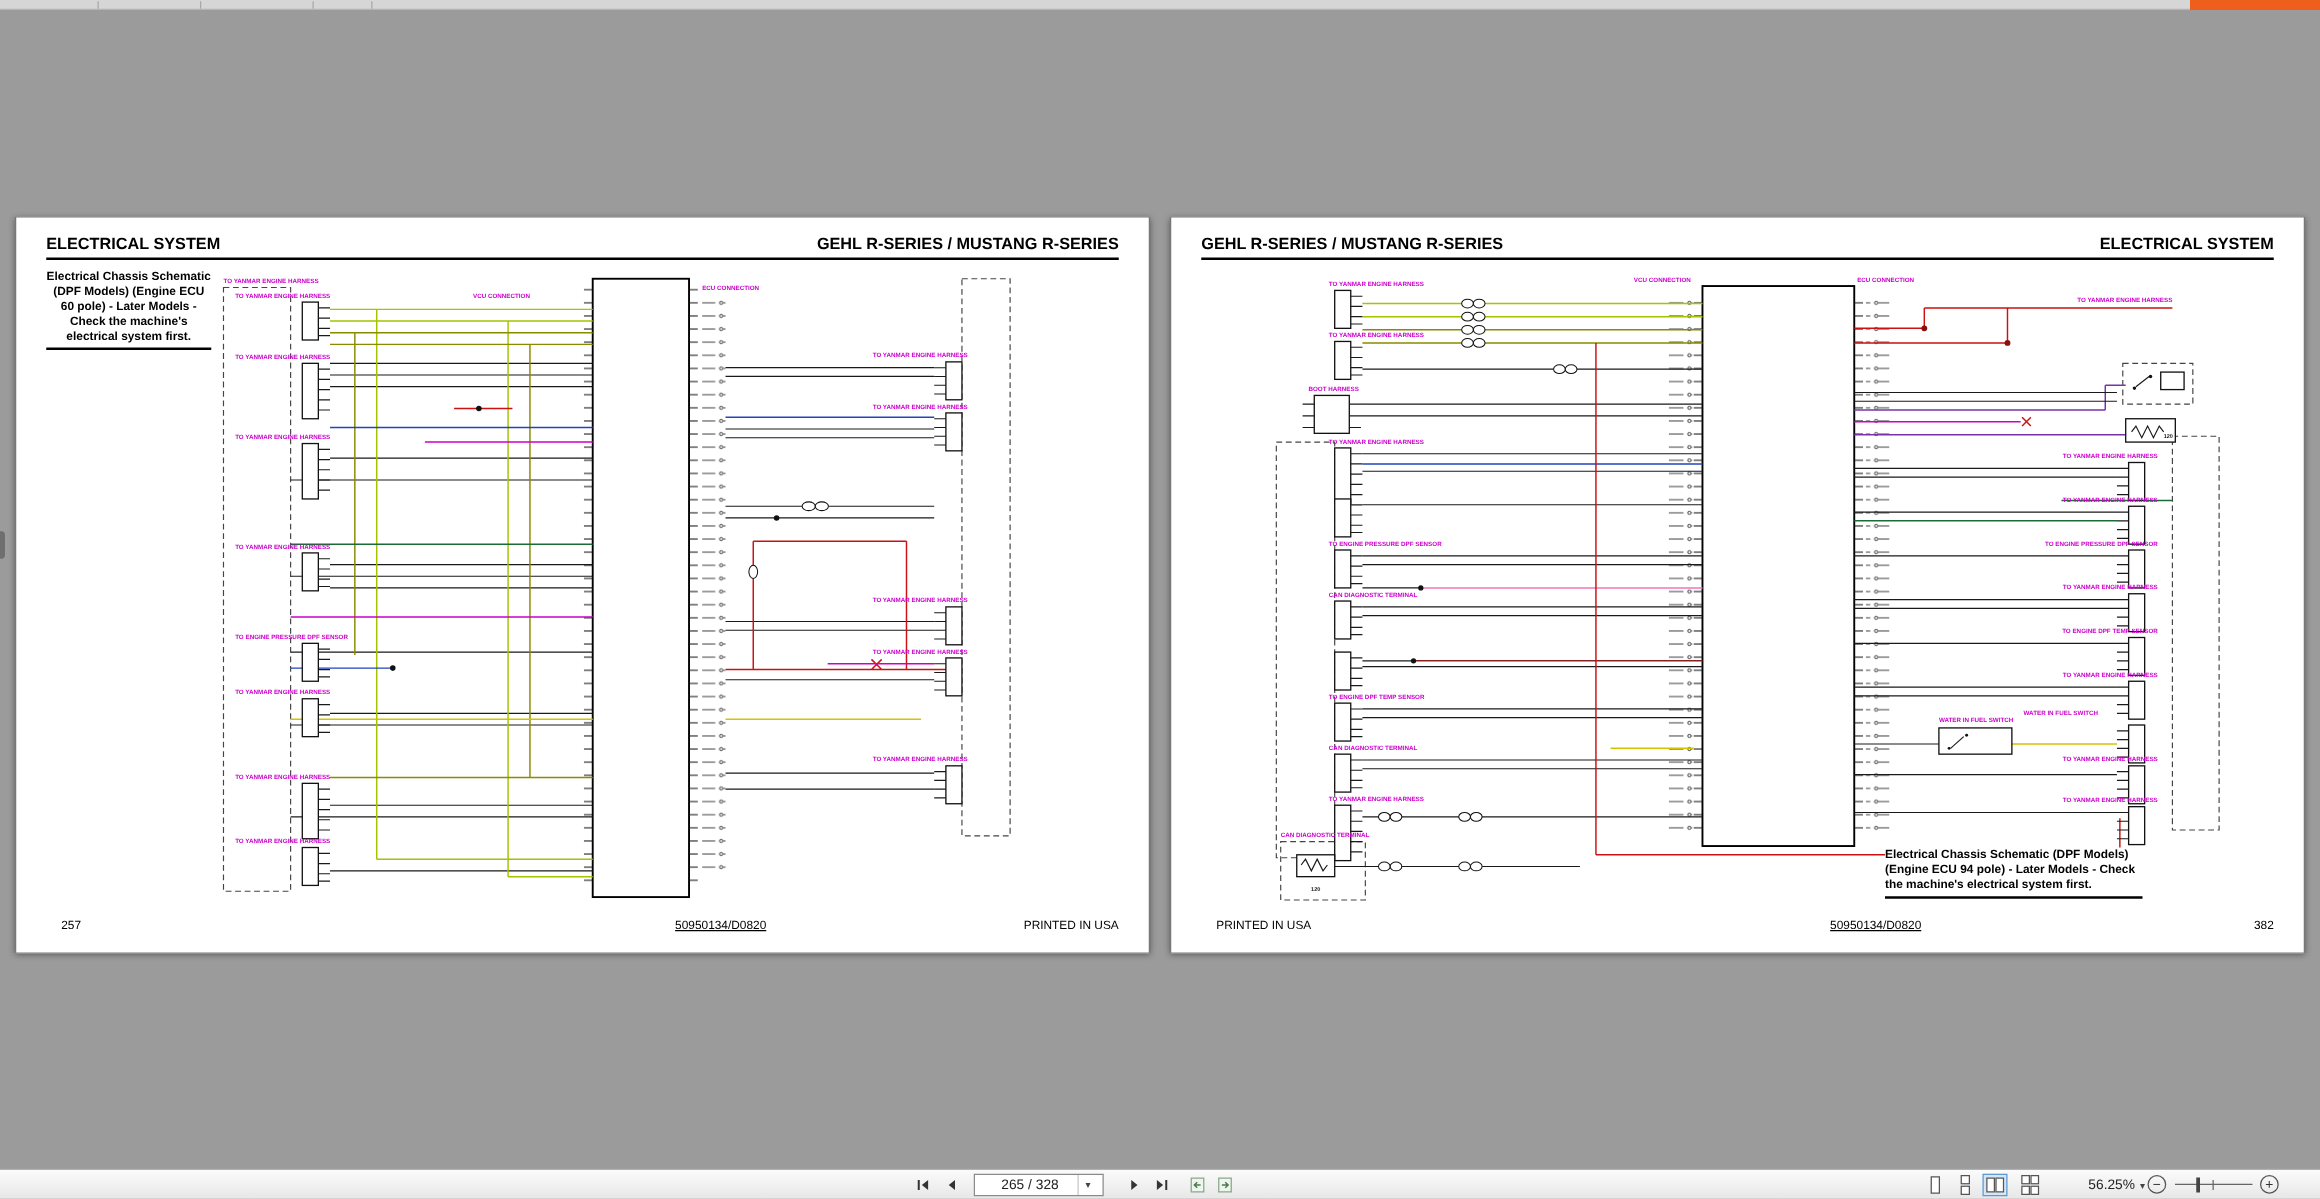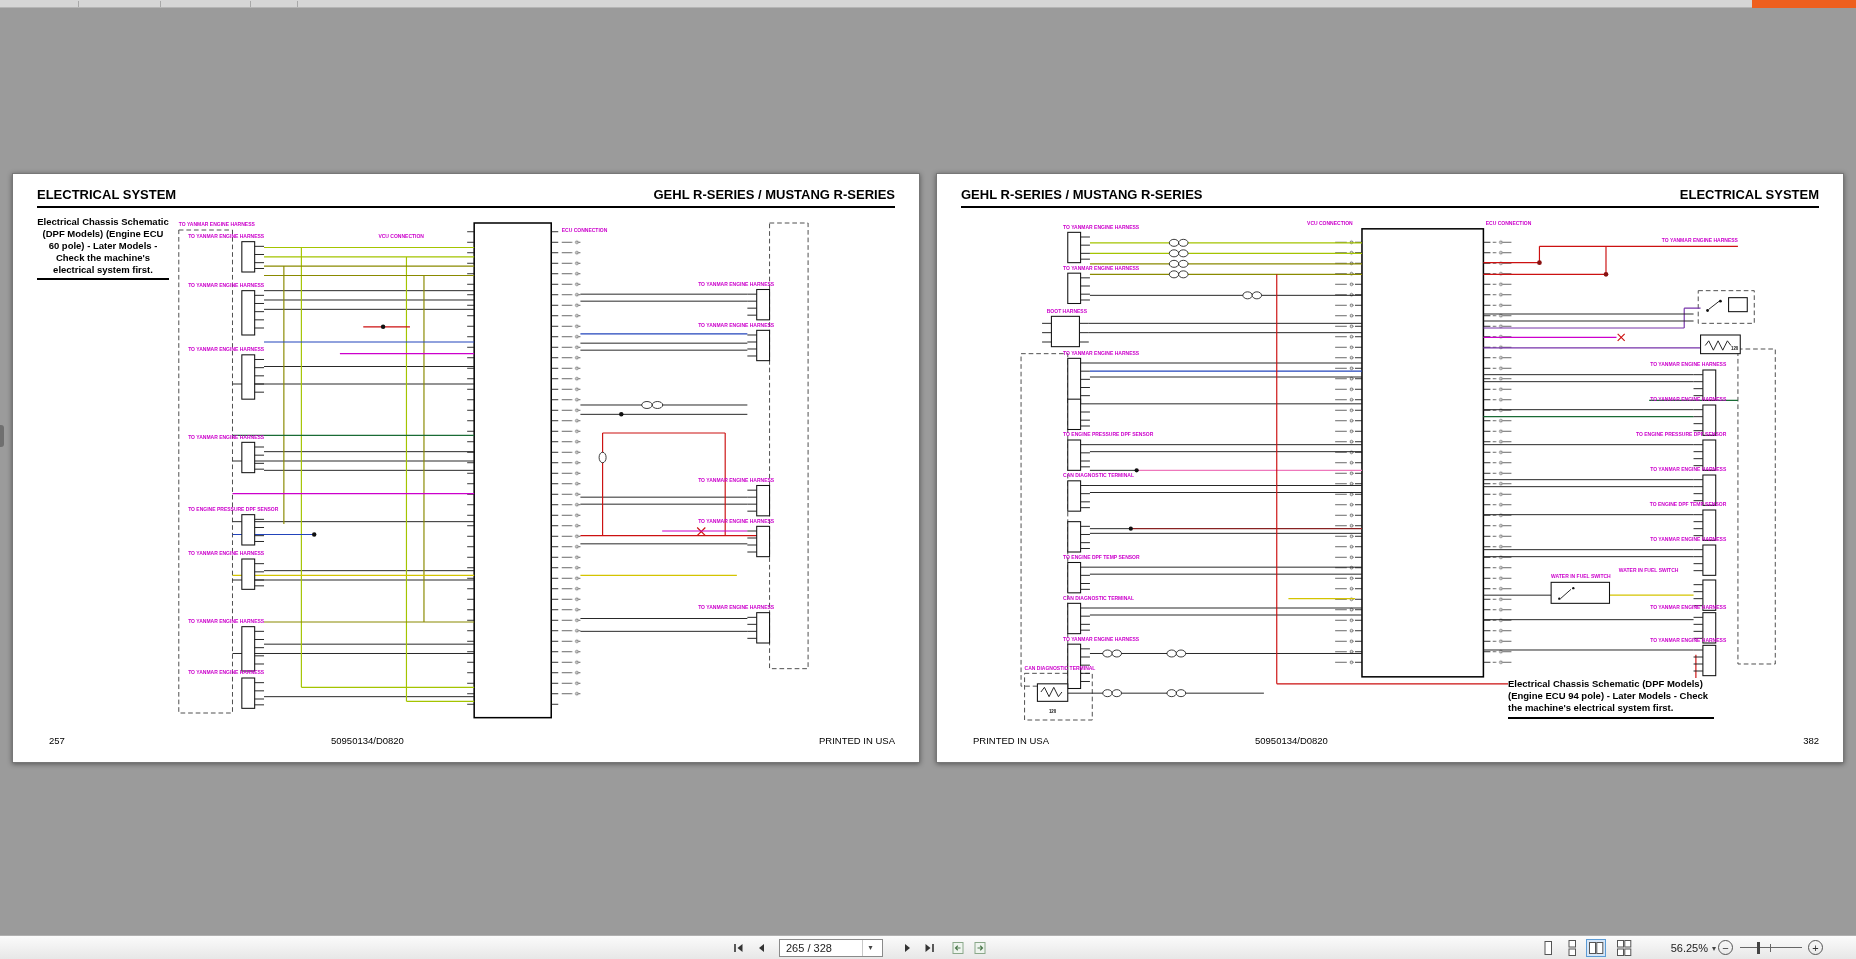--- a/index.html
+++ b/index.html
@@ -17,21 +17,21 @@
   .page-left { left:12px; }
   .page-right { left:936px; }
 
   .phead { position:absolute; top:13px; left:24px; right:24px; display:flex; justify-content:space-between; font-size:13px; font-weight:bold; color:#000; }
   .hrule { position:absolute; top:32px; left:24px; right:24px; height:2px; background:#000; }
   .pnote { position:absolute; font-size:9.5px; font-weight:bold; color:#000; line-height:1.25; border-bottom:2px solid #000; padding-bottom:3px; background:#fff; }
   .pnote.nl { top:42px; left:24px; width:132px;text-align:center; }
   .pnote.nr { top:482px; left:571px; width:206px;margin-top:22px; }
   .pfoot { position:absolute; bottom:16px; left:24px; right:24px; display:flex; font-size:9.5px; color:#000;margin-left:12px; }
   .pfoot span { flex:1; }
-  .pfoot .mid { text-align:left; }
+  .pfoot .mid { text-align:right;text-decoration:underline; }
   .pfoot .rgt { text-align:right; }
 
   
   .schem { position:absolute; inset:0; width:100%; height:100%; }
   .schem path { fill:none; }
   .wk { stroke:#1a1a1a; stroke-width:.8; fill:none; }
   .wy { stroke:#a4c400; stroke-width:1; }
   .wo { stroke:#8a8a00; stroke-width:1; }
   .wr { stroke:#cc1111; stroke-width:1; }
   .wb { stroke:#2244bb; stroke-width:1; }
@@ -47,21 +47,21 @@
   .schem text { font-size:4.3px; fill:#cc00cc; font-weight:bold; font-family:"Liberation Sans",sans-serif; }
   .schem text.dk { fill:#111; font-size:3.8px; }
 
   
   .handle { position:absolute; left:0; top:425px; width:4px; height:22px; background:#6f6f6f; border-radius:0 3px 3px 0; }
 
   
   .statusbar { position:absolute; left:0; right:0; bottom:0; height:24px; background:linear-gradient(#fbfbfb,#e7e7e7); border-top:1px solid #b0b0b0; }
   .sb { position:absolute; top:3px; width:18px; height:18px; background:transparent; border:none; display:flex; align-items:center; justify-content:center; padding:0; }
   .pagebox { position:absolute; top:3px; left:779px; width:104px; height:18px; background:#fff; border:1px solid #8a8a8a; display:flex; align-items:center; }
-  .pagebox input { width:82px; border:none; outline:none; font-size:11px; padding-left:6px; font-family:"Liberation Sans",sans-serif; color:#222; background:transparent; }
+  .pagebox input { width:82px; border:none; outline:none; font-size:11px; padding-left:6px; font-family:"Liberation Sans",sans-serif; color:#222; background:transparent;text-align:center; }
   .pb-caret { width:16px; text-align:center; font-size:8px; color:#444; border-left:1px solid #c8c8c8; height:100%; line-height:16px; }
   .vicon { position:absolute; top:3px; width:20px; height:18px; display:flex; align-items:center; justify-content:center; border:1px solid transparent; }
   .vsel { border:1px solid #5b9bd5; background:#d6e6f7; }
   .zoomlbl { position:absolute; top:3px; left:1646px; width:70px; height:18px; display:flex; align-items:center; justify-content:flex-end; gap:4px; font-size:11px; color:#222; }
   .zc { font-size:8px; color:#444; }
   .zbtn { position:absolute; top:4px; width:15px; height:15px; border:1px solid #555; border-radius:50%; background:transparent; font-size:11px; line-height:12px; text-align:center; color:#333; padding:0; }
   .track { position:absolute; left:1740px; top:11px; width:62px; height:1px; background:#666; }
   .tick2 { position:absolute; left:1770px; top:8px; width:1px; height:8px; background:#666; }
   .thumb { position:absolute; left:1757px; top:6px; width:3px; height:12px; background:#444; }
 </style>

